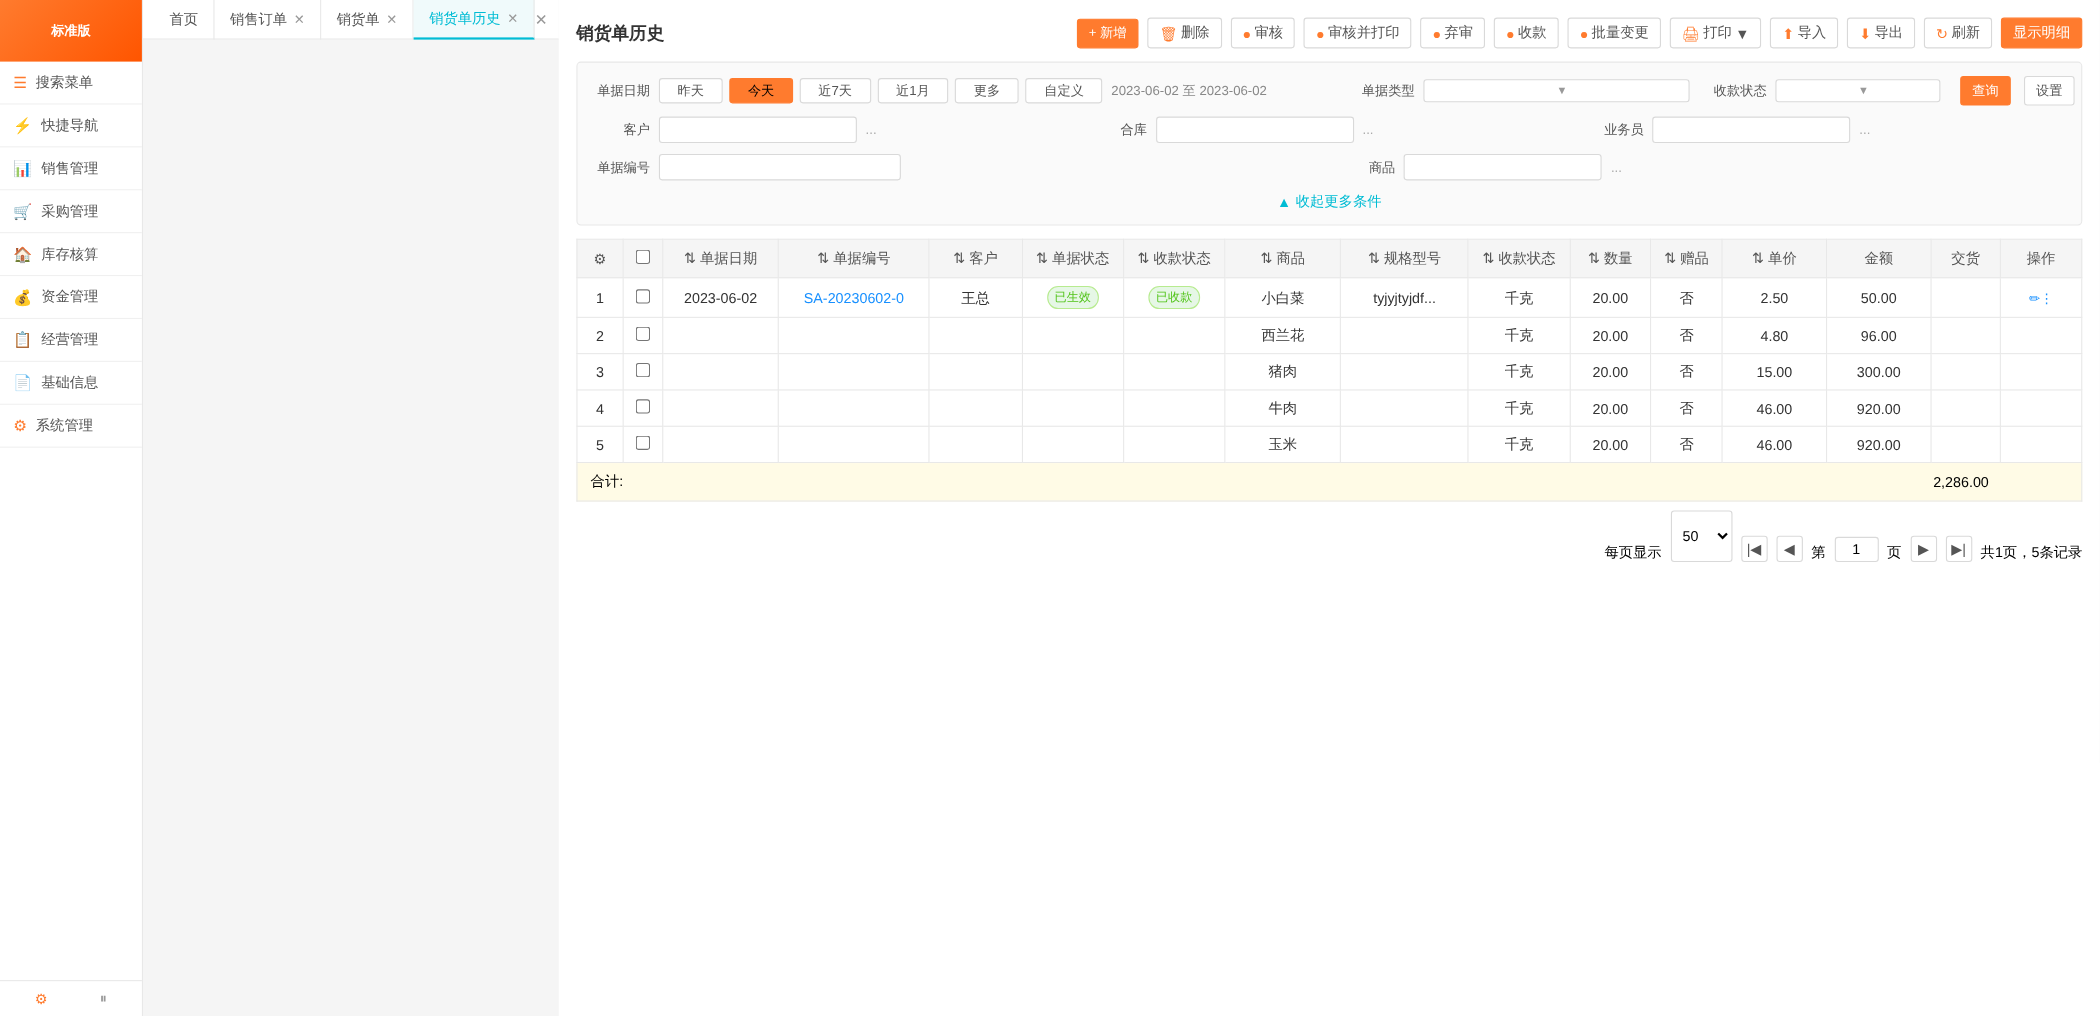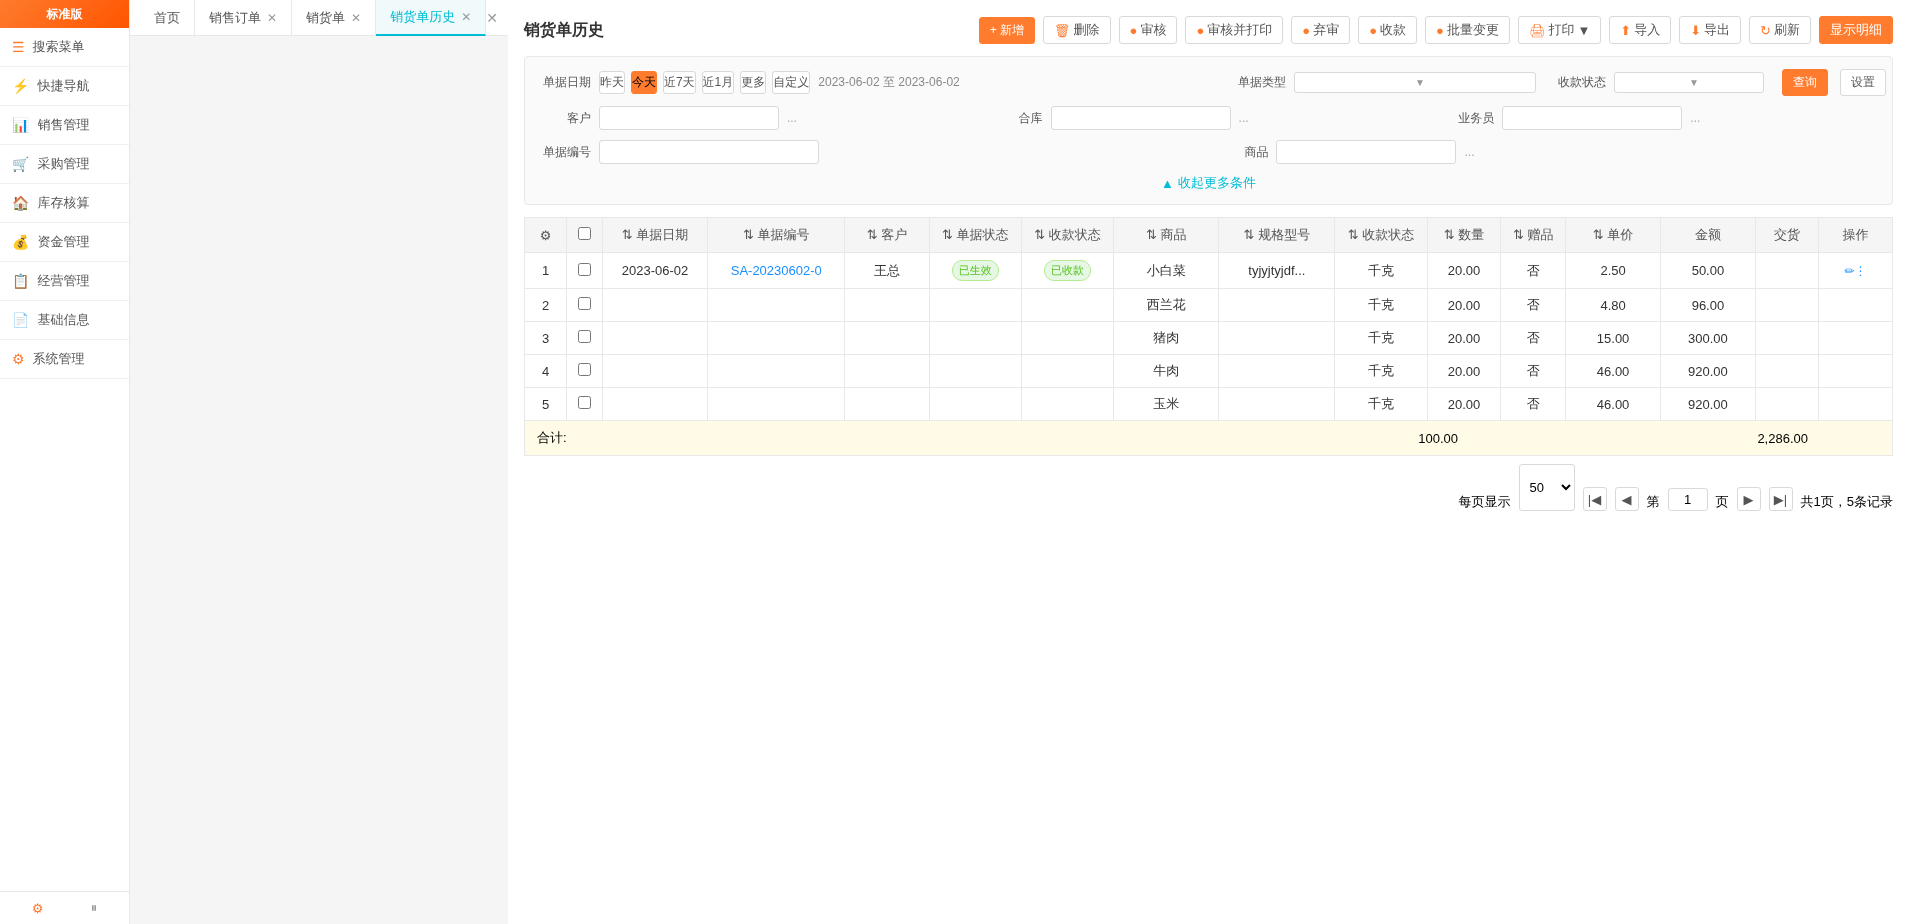--- a/index.html
+++ b/index.html
@@ -9,21 +9,21 @@
     .sidebar {
       width: 130px;
       min-width: 130px;
       background: #fff;
       border-right: 1px solid #e8e8e8;
       display: flex;
       flex-direction: column;
       height: 100%;
     }
     .sidebar-logo {
-      height: 28px;
+      height: 56px;
       background: linear-gradient(135deg, #ff7b2e, #ff5500);
       display: flex;
       align-items: center;
       justify-content: center;
       color: white;
       font-size: 12px;
       font-weight: bold;
     }
     .sidebar-item {
       display: flex;
@@ -188,21 +188,21 @@
     .filter-select .arrow { color: #999; font-size: 10px; }
     .filter-ellipsis { color: #aaa; font-size: 12px; cursor: pointer; }
     
     
     .date-filter {
       display: flex;
       align-items: center;
       gap: 6px;
     }
     .date-btn {
-      padding: 2px 0;
+      padding: 2px 16px;
       border: 1px solid #d9d9d9;
       border-radius: 3px;
       cursor: pointer;
       color: #555;
       font-size: 12px;
       background: #fff;
     }
     .date-btn.active {
       background: #ff7b2e;
       border-color: #ff7b2e;
@@ -697,23 +697,20 @@
       <td></td>
       <td>
         
       </td>
     </tr>
           </tbody>
       </table>
 
       <div class="table-footer">
         <span>合计:</span>
-        <div style="flex:1;display:flex;justify-content:flex-end;gap:20px;padding-right:250px;">
-          <span style="min-width:70px;text-align:right;">100.00</span>
-        </div>
         <span style="min-width:100px;text-align:right;margin-right:72px;">2,286.00</span>
       </div>
     </div>
 
     <div class="pagination">
       <span>每页显示</span>
       <select class="page-select">
         <option>50</option>
         <option>100</option>
         <option>200</option>

